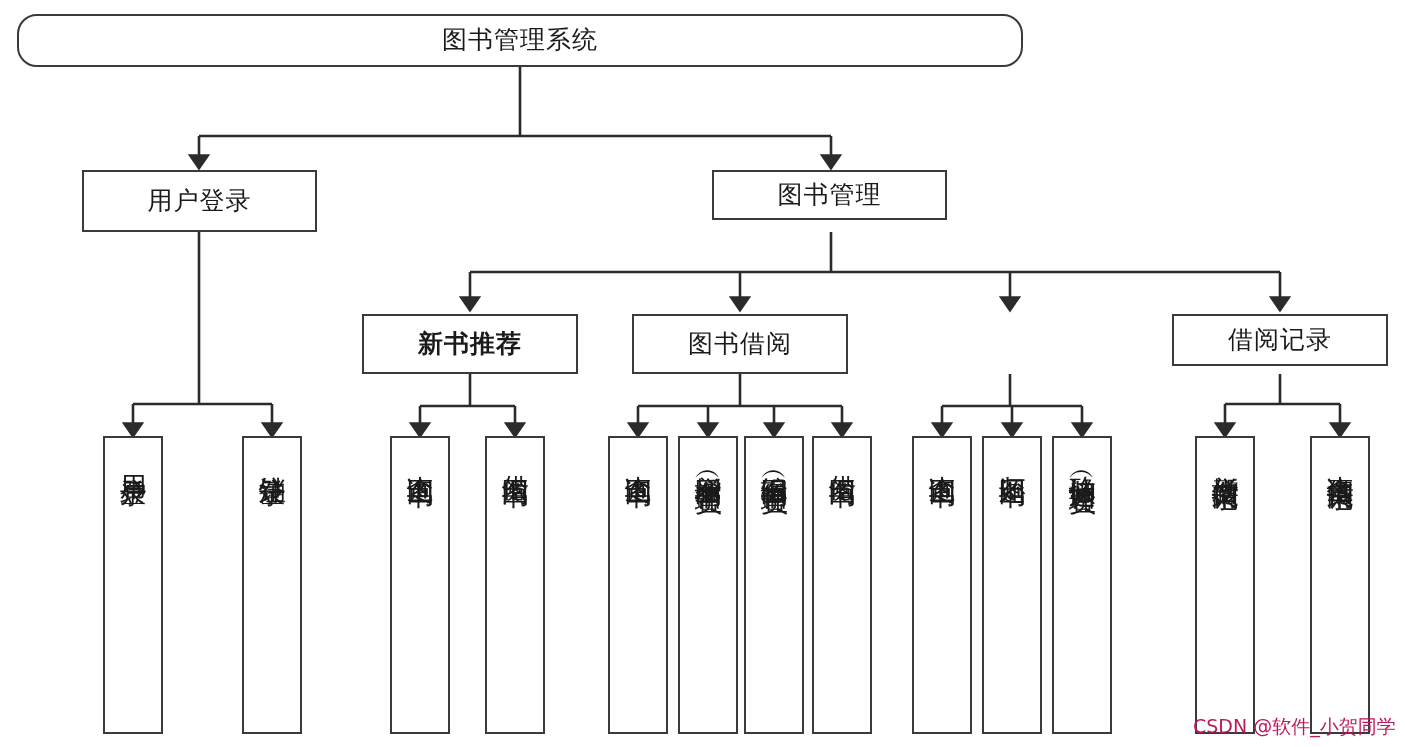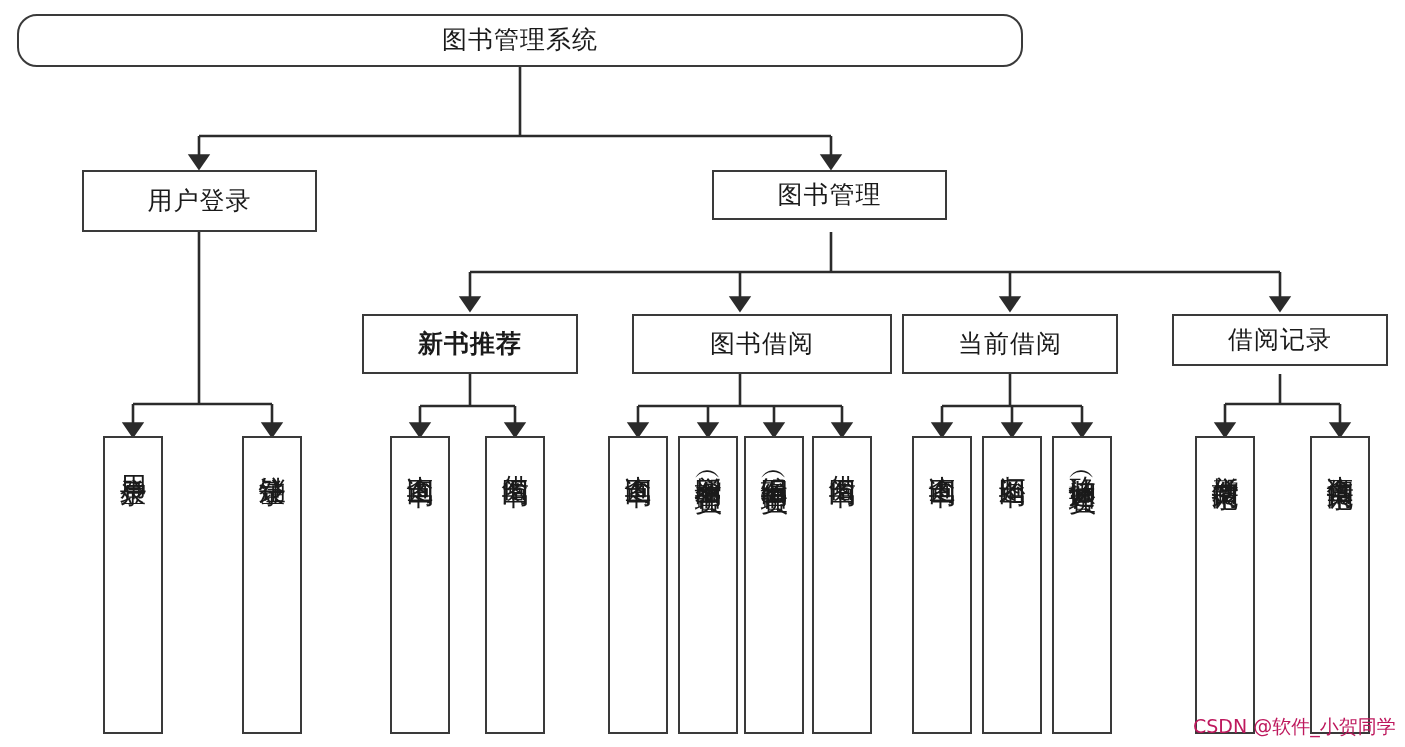--- a/index.html
+++ b/index.html
@@ -138,25 +138,22 @@
   <div class="node horiz" style="left:82px; top:170px; width:235px; height:62px;">
     <span class="node-label">用户登录</span>
   </div>
   <div class="node horiz" style="left:712px; top:170px; width:235px; height:50px;">
     <span class="node-label">图书管理</span>
   </div>
 
   <div class="node horiz" style="left:362px; top:314px; width:216px; height:60px;font-weight:bold;">
     <span class="node-label">新书推荐</span>
   </div>
-  <div class="node horiz" style="left:632px; top:314px; width:260px; height:60px;">
+  <div class="node horiz" style="left:632px; top:314px; width:216px; height:60px;">
     <span class="node-label">图书借阅</span>
-  </div>
-  <div class="node horiz" style="left:902px; top:314px; width:216px; height:60px;">
-    <span class="node-label">当前借阅</span>
   </div>
   <div class="node horiz" style="left:1172px; top:314px; width:216px; height:52px;align-items:center;">
     <span class="node-label">借阅记录</span>
   </div>
 
   <div class="node vert" style="left:103px; top:436px; width:60px; height:298px;">
     <span class="node-label">用户登录</span>
   </div>
   <div class="node vert" style="left:242px; top:436px; width:60px; height:298px;">
     <span class="node-label">注销登录</span>

